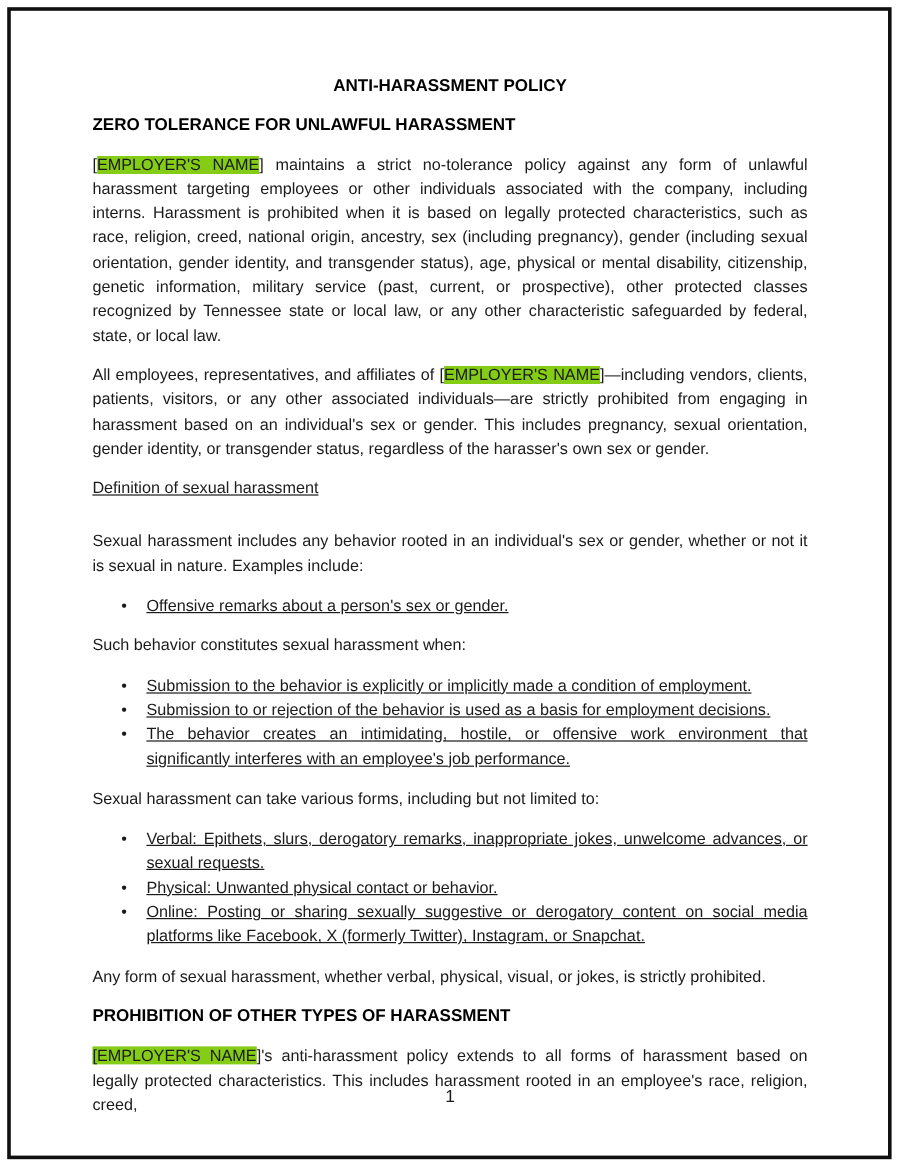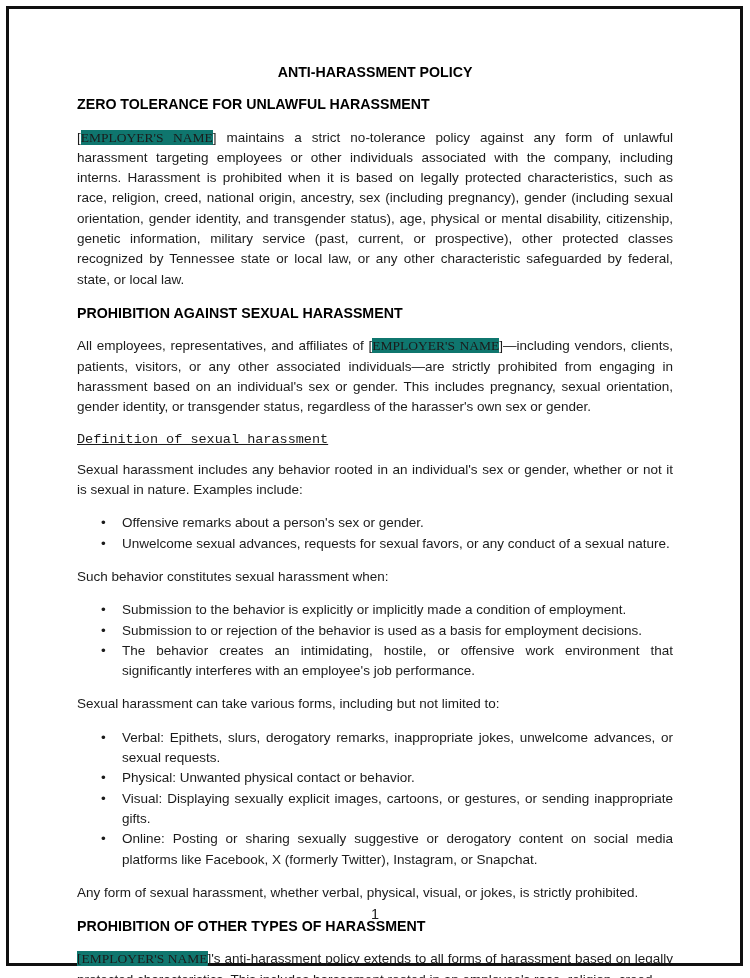--- a/index.html
+++ b/index.html
@@ -31,32 +31,32 @@
     margin: 0 0 9px 0;
   }
   .heading {
     font-weight: bold;
     color: #000;
     font-size: 14.2px;
     margin: 12px 0 13px 0;
   }
   .subheading {
     text-decoration: underline;
-    margin: 0 0 9px 0;
-    font-family: Liberation Mono, monospace;
+    margin: 0 0 24px 0;
   }
   .para {
     text-align: justify;
     margin: 0 0 13px 0;
   }
-  .hl { background: #0f766e; font-family: Liberation Serif, serif; }
+  .hl { background: #84cc16; }
   ul.bullets {
     list-style: none;
     margin: 0 0 13px 0;
     padding: 0;
+    text-decoration: underline;
   }
   ul.bullets li {
     position: relative;
     padding-left: 45px;
     text-align: justify;
   }
   ul.bullets li::before {
     content: "\2022";
     position: absolute;
     left: 24px;
@@ -74,39 +74,36 @@
 </head>
 <body>
 
 <div>
   <div class="page-frame"></div>
   <div class="content">
     <p class="title">ANTI-HARASSMENT POLICY</p>
     <div id="doc-blocks">
         <p class="heading">ZERO TOLERANCE FOR UNLAWFUL HARASSMENT</p>
         <p class="para"><span>[</span><span class="hl">EMPLOYER'S NAME</span><span>] maintains a strict no-tolerance policy against any form of unlawful harassment targeting employees or other individuals associated with the company, including interns. Harassment is prohibited when it is based on legally protected characteristics, such as race, religion, creed, national origin, ancestry, sex (including pregnancy), gender (including sexual orientation, gender identity, and transgender status), age, physical or mental disability, citizenship, genetic information, military service (past, current, or prospective), other protected classes recognized by Tennessee state or local law, or any other characteristic safeguarded by federal, state, or local law.</span></p>
-        <p class="heading">PROHIBITION AGAINST SEXUAL HARASSMENT</p>
         <p class="para"><span>All employees, representatives, and affiliates of [</span><span class="hl">EMPLOYER'S NAME</span><span>]—including vendors, clients, patients, visitors, or any other associated individuals—are strictly prohibited from engaging in harassment based on an individual's sex or gender. This includes pregnancy, sexual orientation, gender identity, or transgender status, regardless of the harasser's own sex or gender.</span></p>
         <p class="subheading">Definition of sexual harassment</p>
         <p class="para"><span>Sexual harassment includes any behavior rooted in an individual's sex or gender, whether or not it is sexual in nature. Examples include:</span></p>
         <ul class="bullets">
           <li>Offensive remarks about a person's sex or gender.</li>
-          <li>Unwelcome sexual advances, requests for sexual favors, or any conduct of a sexual nature.</li>
         </ul>
         <p class="para"><span>Such behavior constitutes sexual harassment when:</span></p>
         <ul class="bullets">
           <li>Submission to the behavior is explicitly or implicitly made a condition of employment.</li>
           <li>Submission to or rejection of the behavior is used as a basis for employment decisions.</li>
           <li>The behavior creates an intimidating, hostile, or offensive work environment that significantly interferes with an employee's job performance.</li>
         </ul>
         <p class="para"><span>Sexual harassment can take various forms, including but not limited to:</span></p>
         <ul class="bullets">
           <li>Verbal: Epithets, slurs, derogatory remarks, inappropriate jokes, unwelcome advances, or sexual requests.</li>
           <li>Physical: Unwanted physical contact or behavior.</li>
-          <li>Visual: Displaying sexually explicit images, cartoons, or gestures, or sending inappropriate gifts.</li>
           <li>Online: Posting or sharing sexually suggestive or derogatory content on social media platforms like Facebook, X (formerly Twitter), Instagram, or Snapchat.</li>
         </ul>
         <p class="para"><span>Any form of sexual harassment, whether verbal, physical, visual, or jokes, is strictly prohibited.</span></p>
         <p class="heading">PROHIBITION OF OTHER TYPES OF HARASSMENT</p>
         <p class="para"><span class="hl">[EMPLOYER'S NAME</span><span>]'s anti-harassment policy extends to all forms of harassment based on legally protected characteristics. This includes harassment rooted in an employee's race, religion, creed,</span></p>
       </div>
   </div>
   <div class="page-number">1</div>
 </div>
 

